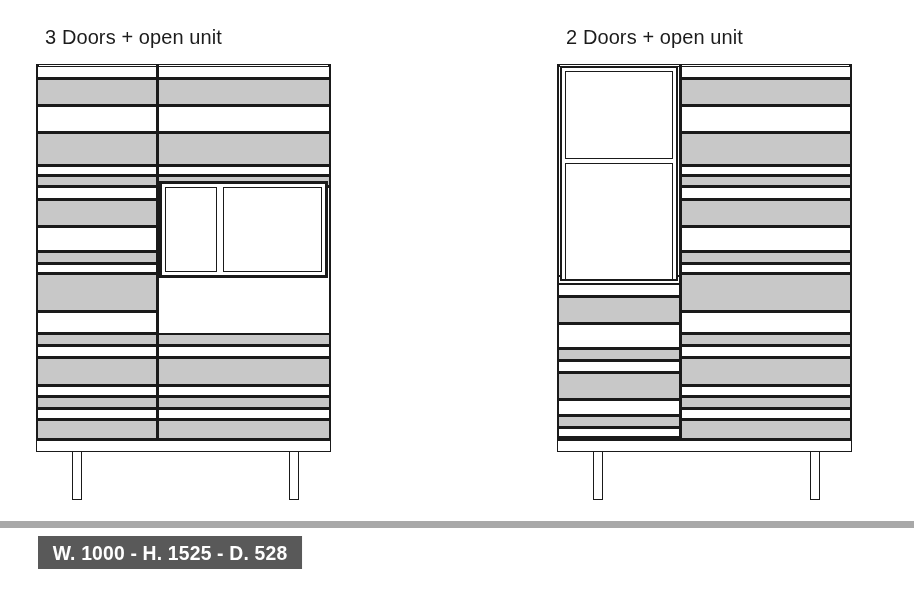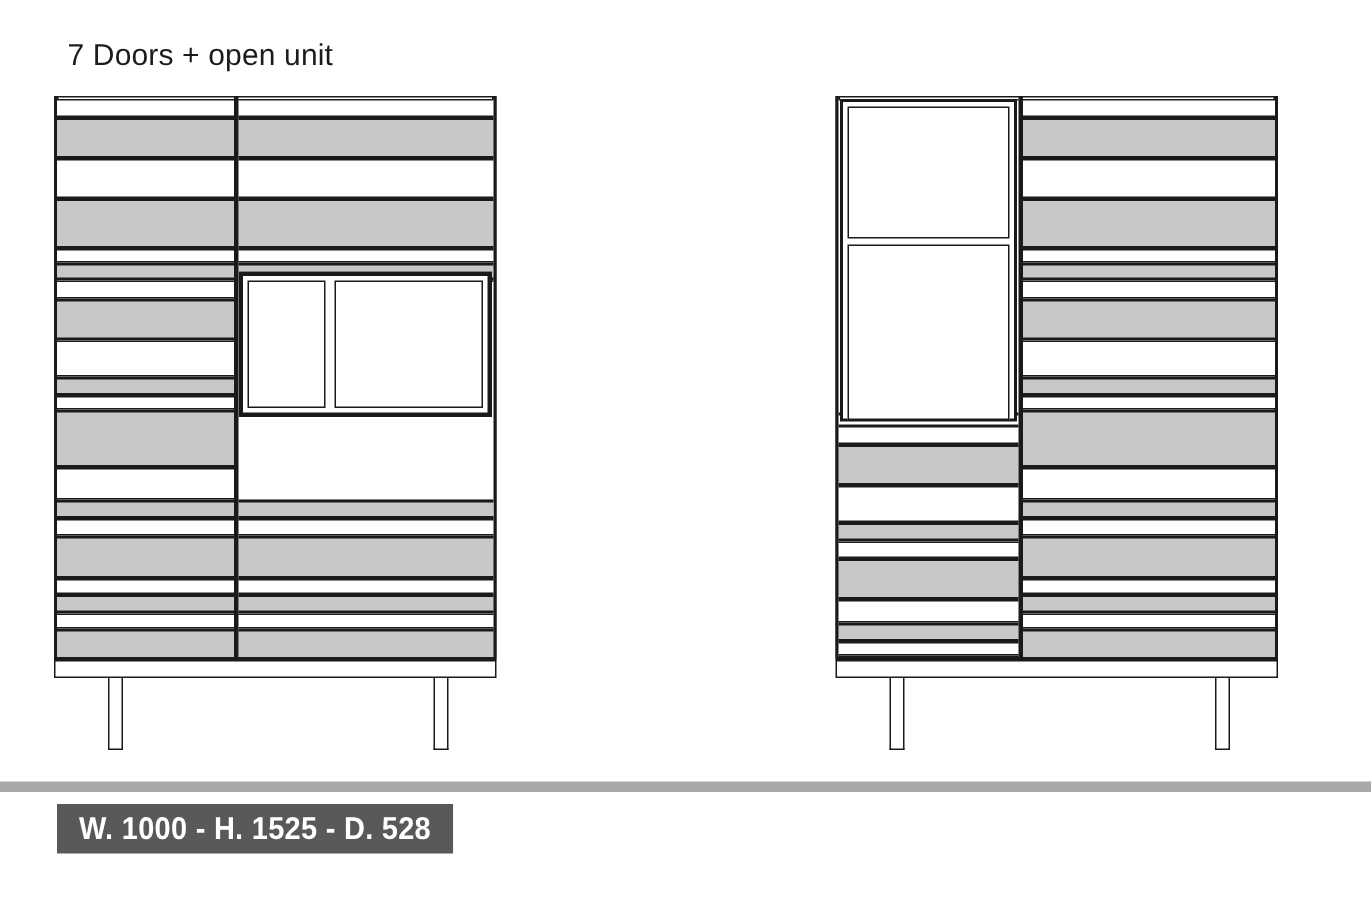--- a/index.html
+++ b/index.html
@@ -165,21 +165,21 @@
     transform: scaleX(0.92);
     transform-origin: left center;
     white-space: nowrap;
   }
 </style>
 </head>
 <body>
 
 <div class="canvas">
 
-  <div class="unit-title" id="title-left">7 Doors + open unit</div>
+  <div class="unit-title" id="title-left">3 Doors + open unit</div>
 
   <div class="cabinet" id="cabinet-left">
     <div class="carcass"></div>
     <div class="side-wall left"></div>
     <div class="side-wall right"></div>
 
     <div class="col" id="left-col-a" style="left: 2px; width: 118px;">
         <div class="row empty" style="top: 2px; height: 12px;"></div>
         <div class="row filled" style="top: 14px; height: 28px;"></div>
         <div class="row empty" style="top: 42px; height: 26px;"></div>
@@ -223,20 +223,21 @@
     <div class="door-group" id="left-doors" style="left: 123px; width: 169px; top: 117px; height: 97px;">
         <div class="door" style="flex: 0.34 1 0%;"></div>
         <div class="door" style="flex: 0.66 1 0%;"></div>
       </div>
   </div>
 
   <div class="base-rail" id="base-left"></div>
   <div class="leg" id="leg-l1" style="left:72px; top:452px;"></div>
   <div class="leg" id="leg-l2" style="left:289px; top:452px;"></div>
 
+  <div class="unit-title" id="title-right">2 Doors + open unit</div>
 
   <div class="cabinet" id="cabinet-right">
     <div class="carcass"></div>
     <div class="side-wall left"></div>
     <div class="side-wall right"></div>
 
     <div class="col" id="right-col-a" style="left: 2px; width: 120px;">
         <div class="row empty" style="top: 2px; height: 210px;"></div>
         <div class="row empty" style="top: 212px; height: 8px;"></div>
         <div class="row empty" style="top: 220px; height: 12px;"></div>

